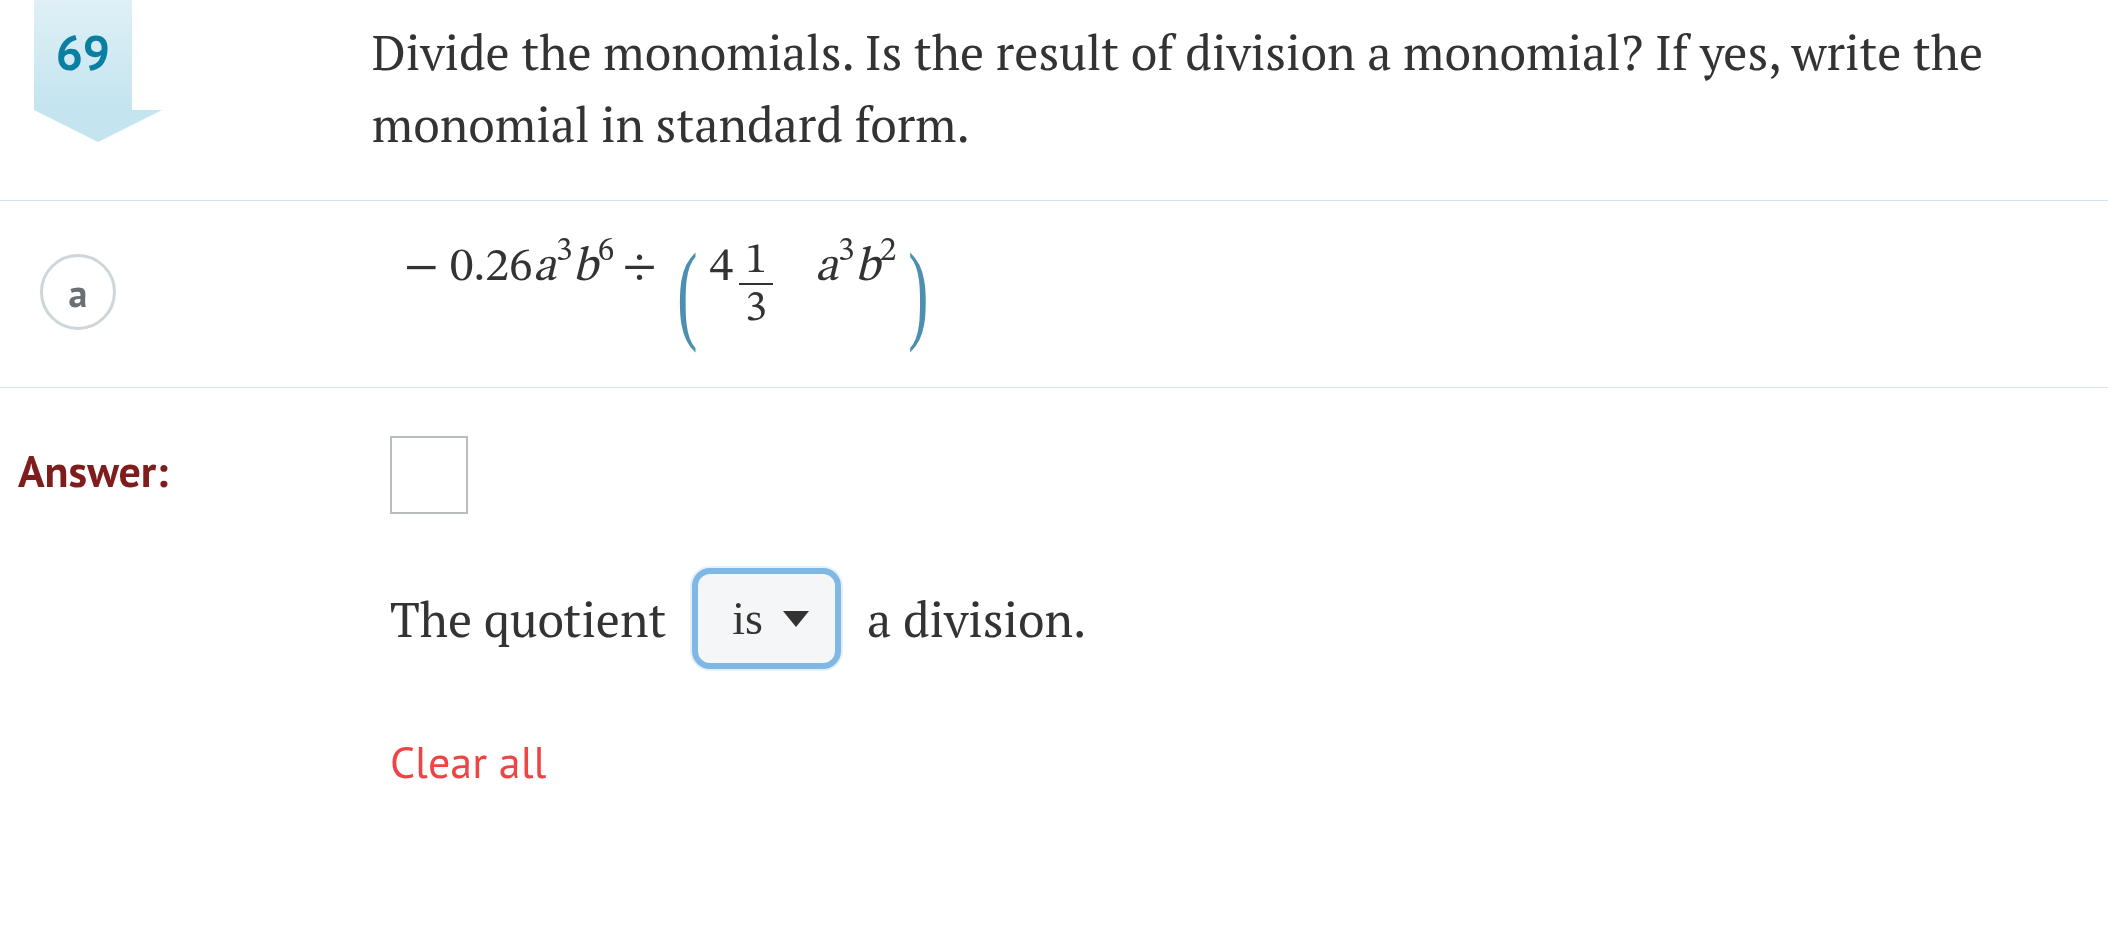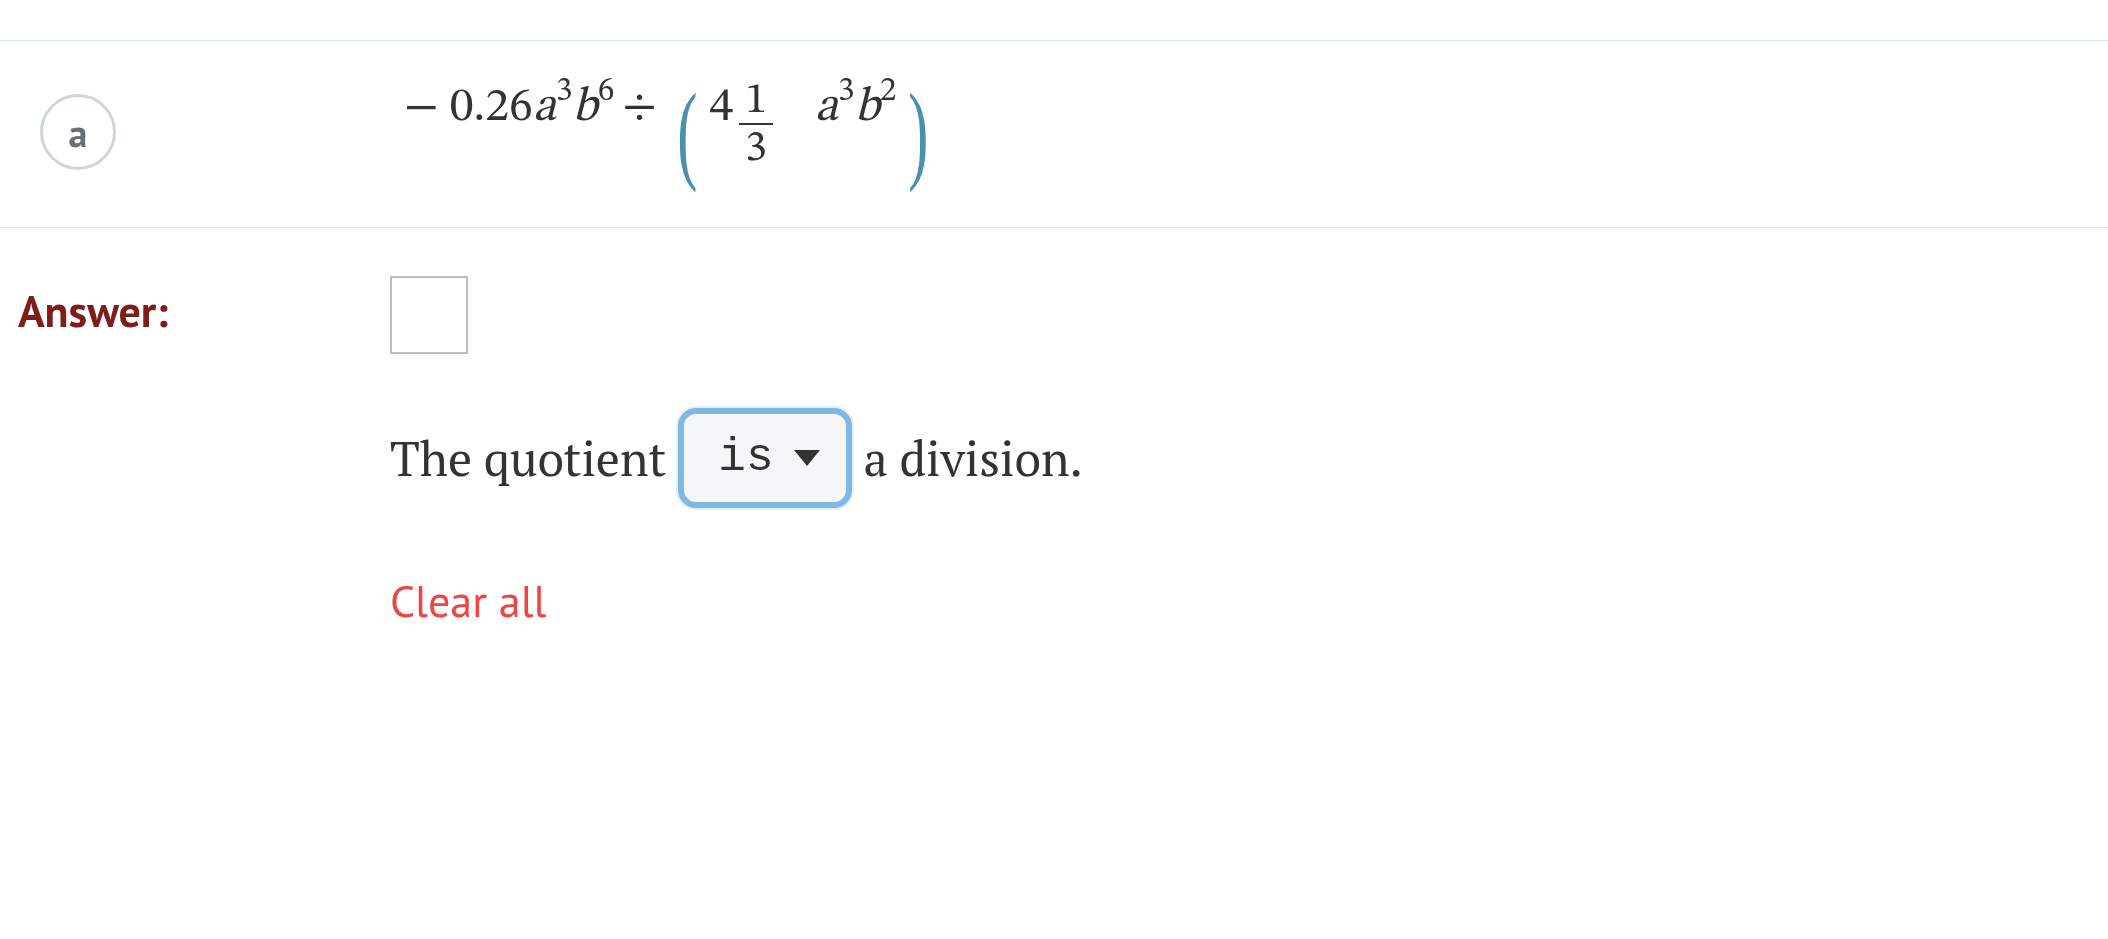--- a/index.html
+++ b/index.html
@@ -155,31 +155,31 @@
     font-size: 40px;
     text-align: center;
   }
 
   .sentence {
     margin-top: 54px;
     font-family: "PT Serif", Georgia, serif;
     font-size: 48px;
     display: flex;
     align-items: center;
-    gap: 12px;
+    gap: 26px;
   }
   .dropdown {
     border: 6px solid #7fb7e5;
     border-radius: 18px;
     background: #f4f6f7;
     padding: 18px 26px 18px 34px;
     display: inline-flex;
     align-items: center;
     gap: 20px;
-    font-family: Liberation Mono, monospace;
+    font-family: Liberation Serif, serif;
     font-size: 46px;
     box-shadow: 0 0 0 2px rgba(127,183,229,0.2);
     cursor: pointer;
     user-select: none;
   }
   .dropdown .caret {
     display: inline-block;
   }
   .dropdown .caret svg { display: block; }
 
@@ -193,20 +193,26 @@
 
   .subpart-container {
     padding-left: 0;
   }
 </style>
 </head>
 <body>
 
 <div class="page">
 
+  <div class="problem-row">
+    <div class="problem-badge">
+      <span class="problem-number">69</span>
+    </div>
+    <div class="problem-text">Divide the monomials. Is the result of division a monomial? If yes, write the monomial in standard form.</div>
+  </div>
 
   <div class="divider"></div>
 
   <div class="subpart-container">
     <div class="subpart-row">
       <div class="subpart-label">
         <span>a</span>
       </div>
       <div class="math-expr">
         <span>− 0.26</span>

